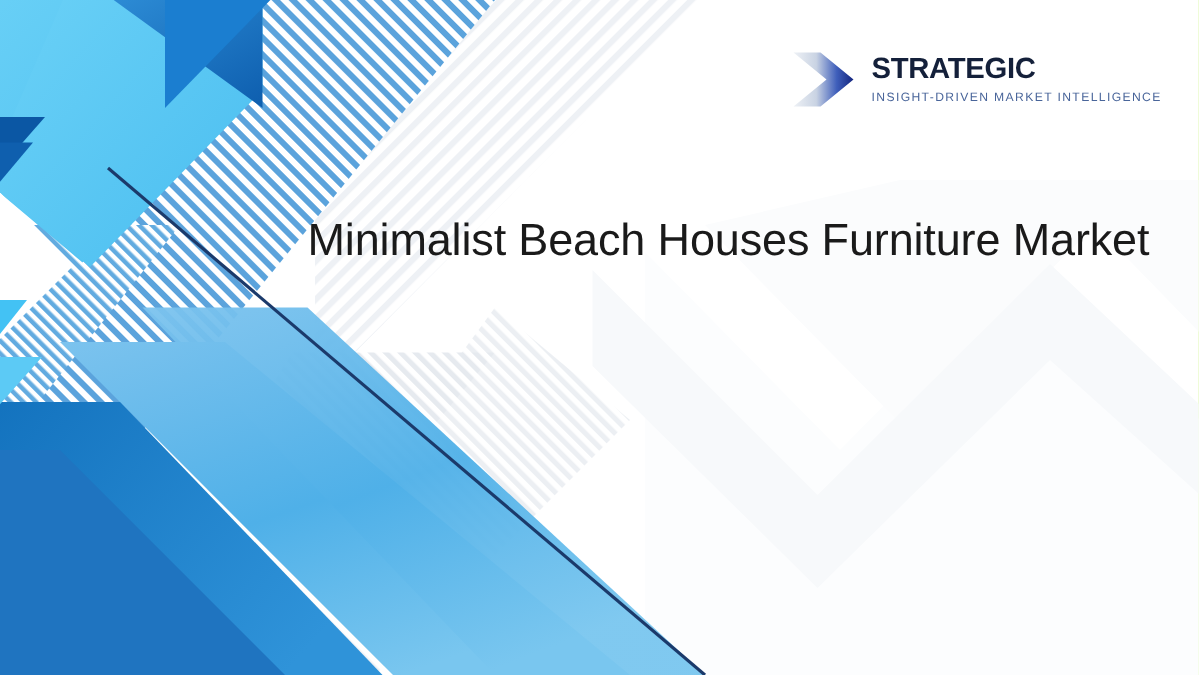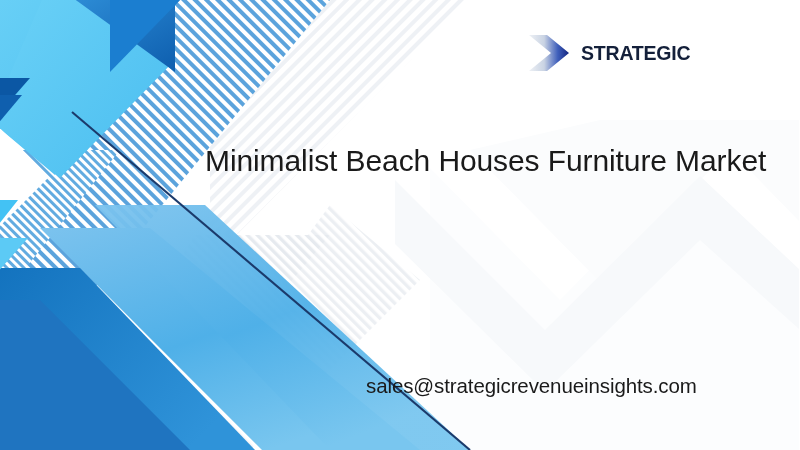--- a/index.html
+++ b/index.html
@@ -220,20 +220,20 @@
           <stop offset="0%" stop-color="#eef1f5"></stop>
           <stop offset="38%" stop-color="#c9d3e3"></stop>
           <stop offset="72%" stop-color="#3f5fbb"></stop>
           <stop offset="100%" stop-color="#14257f"></stop>
         </linearGradient>
       </defs>
       <path d="M 2 4 L 20 4 L 42 22 L 20 40 L 2 40 L 24 22 Z" fill="url(#markGrad)"></path>
     </svg>
     <div id="logo-text">
       <div class="logo-line">STRATEGIC</div>
+      <div id="logo-tagline">INSIGHT-DRIVEN MARKET INTELLIGENCE</div>
     </div>
   </div>
 
   <div id="title">Minimalist Beach Houses Furniture Market</div>
 
-  <div id="email">sales@strategicrevenueinsights.com</div>
 
 </div>
 
 </body></html>

